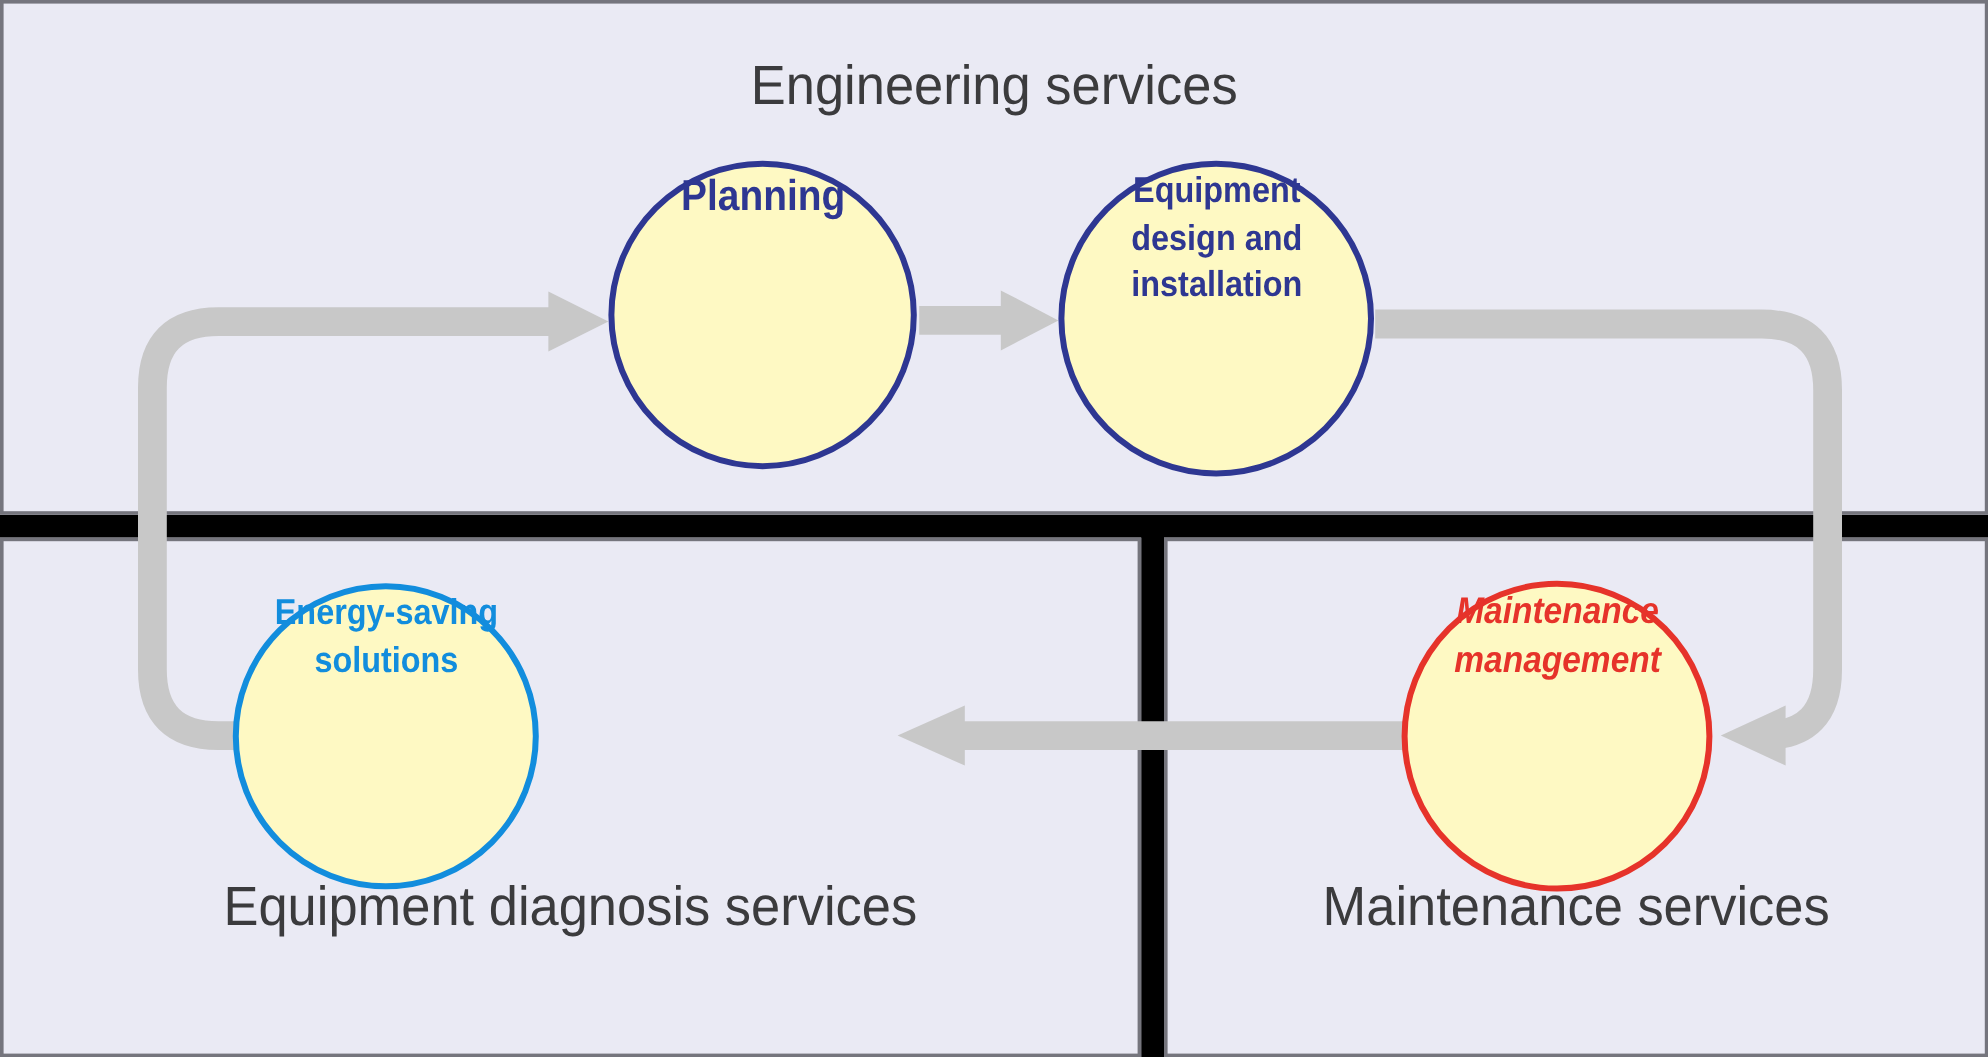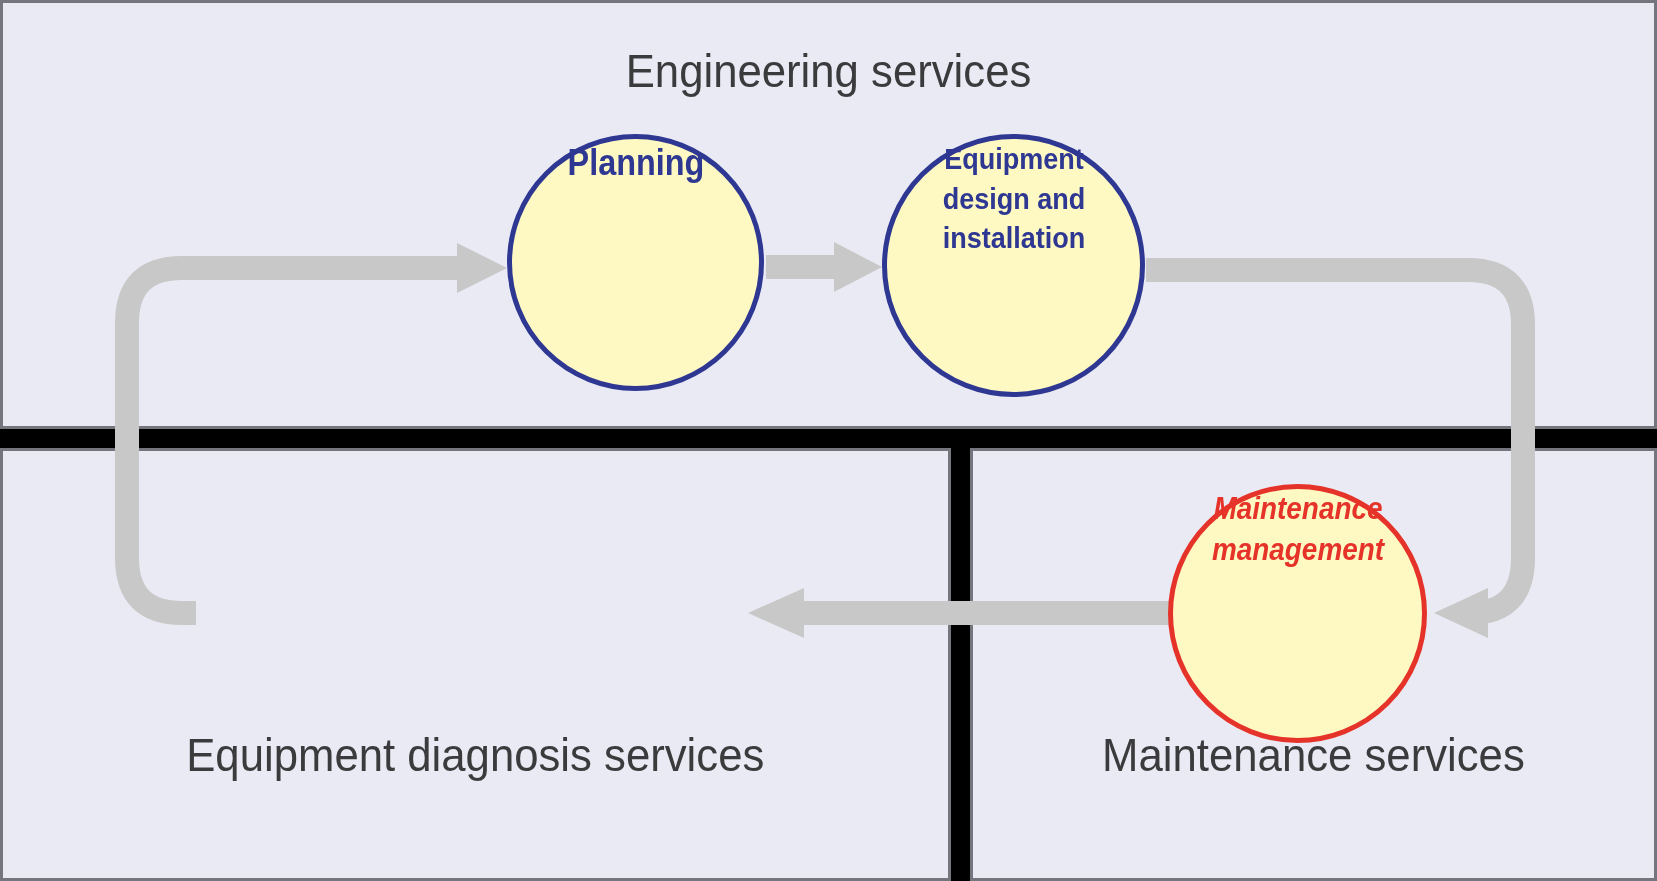--- a/index.html
+++ b/index.html
@@ -114,19 +114,22 @@
   </svg>
 
   <div class="node navy node-planning">
     <div class="node-label">Planning</div>
   </div>
 
   <div class="node navy node-eqdesign">
     <div class="node-label">Equipment design and installation</div>
   </div>
 
+  <div class="node blue node-energy">
+    <div class="node-label">Energy-saving solutions</div>
+  </div>
 
 
   <div class="node red node-maint">
     <div class="node-label">Maintenance management</div>
   </div>
 
 </div>
 
 </body></html>

